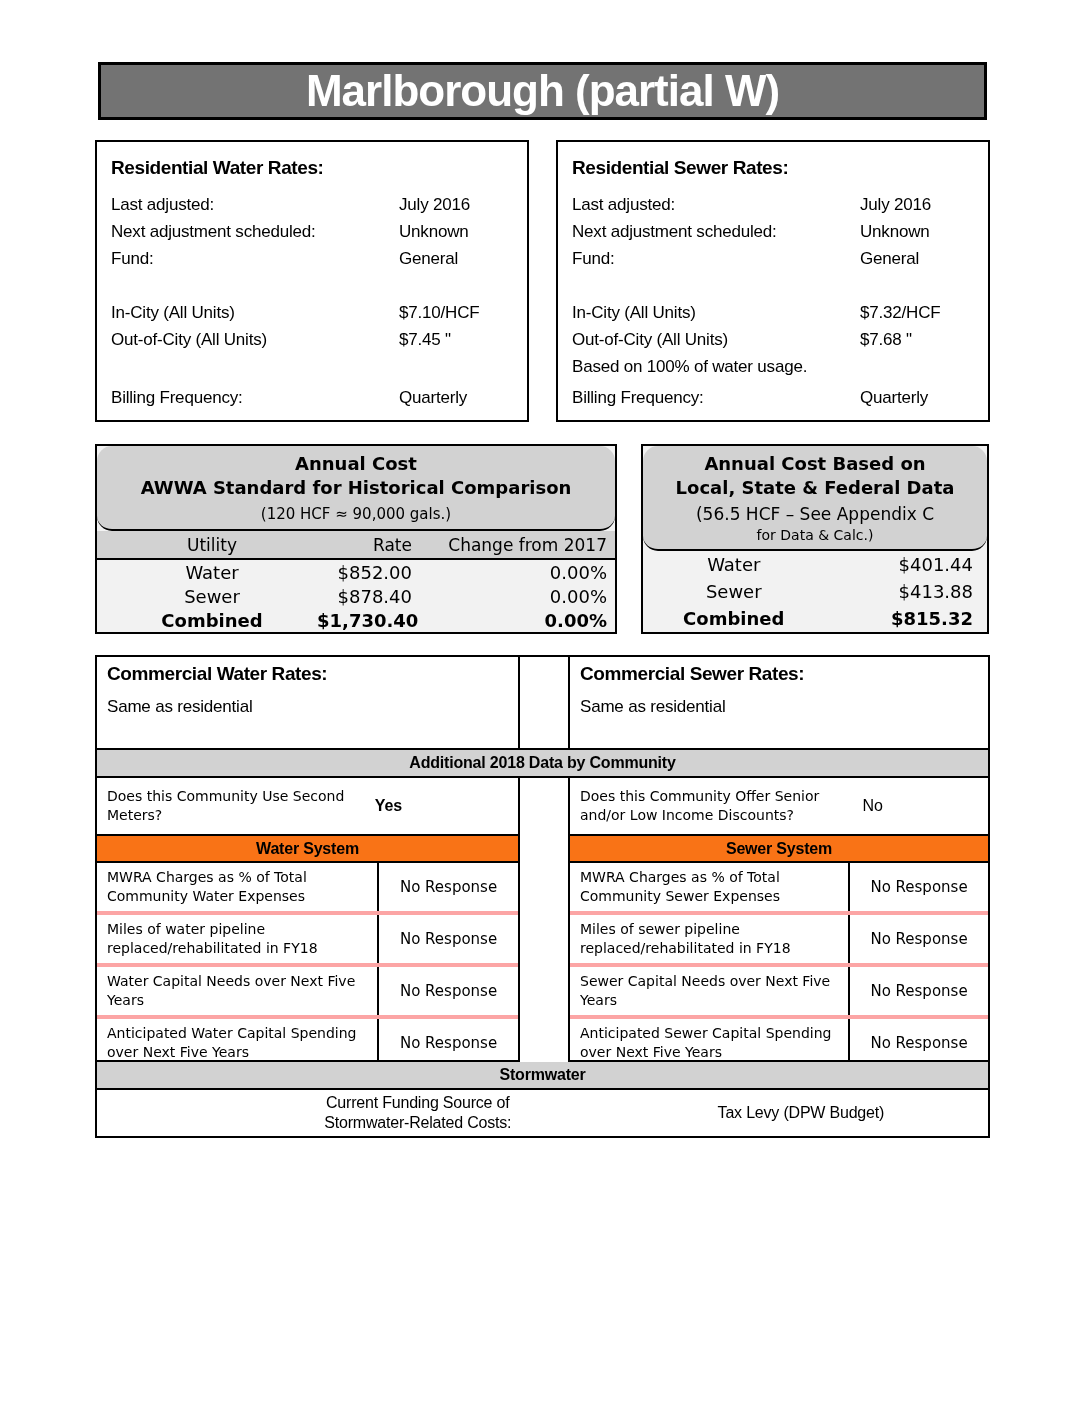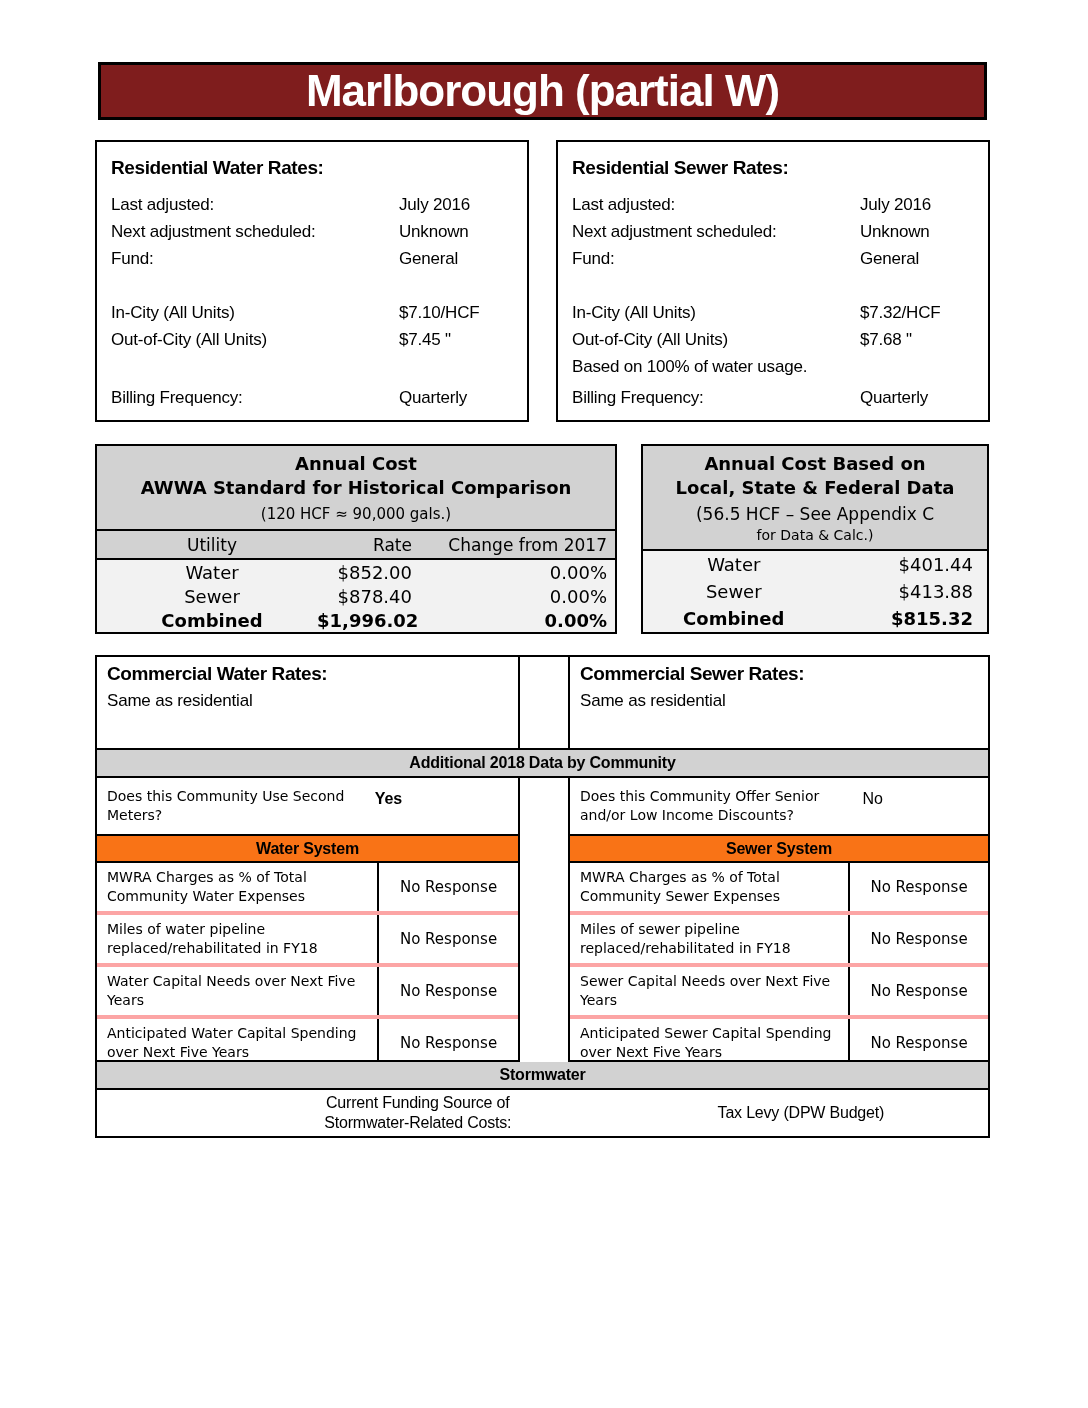--- a/index.html
+++ b/index.html
@@ -9,21 +9,21 @@
     width:1088px; height:1408px;
     background:#ffffff;
     font-family:"Liberation Sans", sans-serif;
     color:#000;
   }
   .abs { position:absolute; }
 
   
   .title-banner {
     left:98px; top:62px; width:889px; height:58px;
-    background:#7f1d1d;
+    background:#737373;
     border:3px solid #000;
     display:flex; align-items:center; justify-content:center;
   }
   .title-banner .t {
     color:#fff; font-weight:bold; font-size:44px; letter-spacing:-1px;
     font-family:"Liberation Sans", sans-serif;
   }
 
   
   .rate-box {
@@ -37,57 +37,57 @@
   .kv .k { flex:0 0 288px; }
   .kv .v { flex:1; }
   .spacer-row { height:27px; }
   .bottom-note { position:absolute; left:14px; bottom:40px; }
   .billing-row { position:absolute; left:14px; right:14px; bottom:9px; display:flex; }
   .billing-row .k { flex:0 0 288px; }
 
   
   .cost-box { border:2px solid #000; background:#f2f2f2; display:flex; flex-direction:column;
               font-family:"DejaVu Sans", sans-serif; }
-  .cost-head { background:#d2d2d2; border-bottom:2px solid #000; text-align:center; padding:6px 4px 4px 4px; }
+  .cost-head { background:#d2d2d2; border-bottom:2px solid #000; text-align:center; padding:6px 4px 4px 4px;border-radius:15px; }
   .cost-head .h1 { font-weight:bold; font-size:18px; line-height:24px; }
   .cost-head .sub { font-size:15px; line-height:22px; margin-top:3px; }
   .cost-head .sub2 { font-size:14px; line-height:20px; }
   .awwa-cols { display:flex; align-items:center; background:#d2d2d2; border-bottom:2px solid #000;
                height:29px; font-size:17px; padding:0 8px 0 10px; }
   .awwa-row  { display:flex; align-items:center; flex:1; font-size:18px; padding:0 8px 0 10px; }
   .c-util   { flex:0 0 42%; text-align:center; }
   .c-rate   { flex:0 0 19%; text-align:right; }
   .c-change { flex:1; text-align:right; }
   .lsf-row { display:flex; align-items:center; flex:1; font-size:18px; padding:0 14px 0 0; }
   .c-util2 { flex:0 0 55%; text-align:center; }
   .c-amt   { flex:1; text-align:right; }
   .bold { font-weight:bold; }
   .cost-body { display:flex; flex-direction:column; flex:1; }
 
   
   .comm-box { border:2px solid #000; background:#fff; padding:6px 10px; }
   .comm-box .box-title { font-weight:bold; font-size:19px; letter-spacing:-0.4px; }
-  .comm-box .body-text { margin-top:6px; font-size:17px; letter-spacing:-0.2px; }
+  .comm-box .body-text { margin-top:12px; font-size:17px; letter-spacing:-0.2px; }
   .comm-strip { border-top:2px solid #000; border-bottom:2px solid #000; background:#fff; }
 
   
   .gray-banner {
     background:#d2d2d2; border:2px solid #000; border-top:none;
     display:flex; align-items:center; justify-content:center;
     font-weight:bold; font-size:16px; letter-spacing:-0.2px;
   }
 
   
   .data-col { border:2px solid #000; border-top:none; background:#fff;
               display:flex; flex-direction:column; overflow:hidden; }
   .q-row { display:flex; border-bottom:2px solid #000000; height:62px; }
   .q-text { padding:9px 10px; font-family:"DejaVu Sans", sans-serif; font-size:14px; line-height:19px; }
   .q-row.left .q-text { flex:0 0 66%; }
   .q-row.right .q-text { flex:0 0 70%; }
-  .q-answer { padding-top:12px; font-size:16px; letter-spacing:-0.2px; }
+  .q-answer { padding-top:19px; font-size:16px; letter-spacing:-0.2px; }
   .q-answer.strong { font-weight:bold; }
   .sys-banner { background:#f97316; border-bottom:2px solid #000; height:27px;
                 display:flex; align-items:center; justify-content:center;
                 font-weight:bold; font-size:16px; letter-spacing:-0.2px; flex:0 0 auto; }
   .d-rows { display:flex; flex-direction:column; flex:1; }
   .d-row { display:flex; flex:1; }
   .d-row + .d-row { border-top:4px solid #fca5a5; }
   .d-label { flex:0 0 67%; border-right:2px solid #000; padding:5px 10px;
              font-family:"DejaVu Sans", sans-serif; font-size:14px; line-height:19px;
              display:flex; align-items:center; }
@@ -186,21 +186,21 @@
         <span class="c-rate">$852.00</span>
         <span class="c-change">0.00%</span>
       </div>
       <div class="awwa-row">
         <span class="c-util">Sewer</span>
         <span class="c-rate">$878.40</span>
         <span class="c-change">0.00%</span>
       </div>
       <div class="awwa-row bold">
         <span class="c-util">Combined</span>
-        <span class="c-rate">$1,996.02</span>
+        <span class="c-rate">$1,730.40</span>
         <span class="c-change">0.00%</span>
       </div>
     </div>
   </div>
 
   <div class="abs cost-box" style="left:641px; top:444px; width:348px; height:190px;">
     <div class="cost-head">
       <div class="h1">Annual Cost Based on</div>
       <div class="h1">Local, State &amp; Federal Data</div>
       <div class="sub" style="font-size:17px;">(56.5 HCF – See Appendix C</div>

